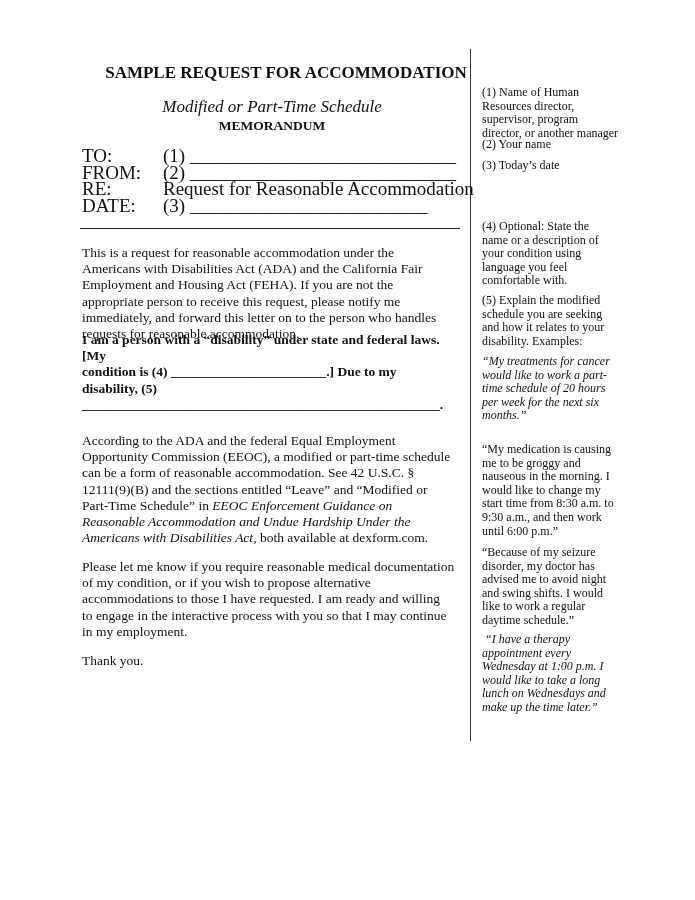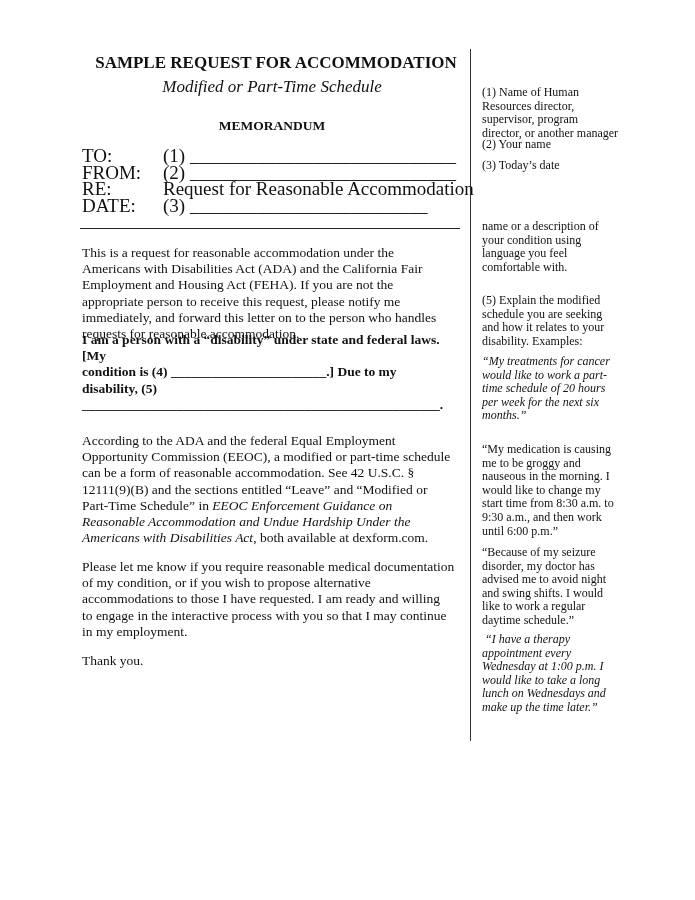--- a/index.html
+++ b/index.html
@@ -25,21 +25,21 @@
       position: absolute;
       left: 82px;
       top: 48px;
       width: 380px;
     }
     .title {
       text-align: center;
       font-weight: bold;
       font-size: 17px;
       line-height: 22px;
-      margin: 4px;
+      margin: 14px;
       width: 380px;
       letter-spacing: 0px;
     }
     .subtitle {
       text-align: center;
       font-style: italic;
       font-size: 17px;
       line-height: 18px;
       margin: 0;
       width: 380px;
@@ -202,20 +202,21 @@
     <span class="w">supervisor, program</span>
     <span class="w">director, or another manager</span>
   </div>
   <div class="sidebar sb2 side-note">
     <span class="w">(2)  Your name</span>
   </div>
   <div class="sidebar sb3 side-note">
     <span class="w">(3)  Today’s date</span>
   </div>
   <div class="sidebar sb4 side-note">
+    <span class="w">(4)  Optional:  State the</span>
     <span class="w">name or a description of</span>
     <span class="w">your condition using</span>
     <span class="w">language you feel</span>
     <span class="w">comfortable with.</span>
   </div>
   <div class="sidebar sb5 side-note">
     <span class="w">(5)  Explain the modified</span>
     <span class="w">schedule you are seeking</span>
     <span class="w">and how it relates to your</span>
     <span class="w">disability.  Examples:</span>

